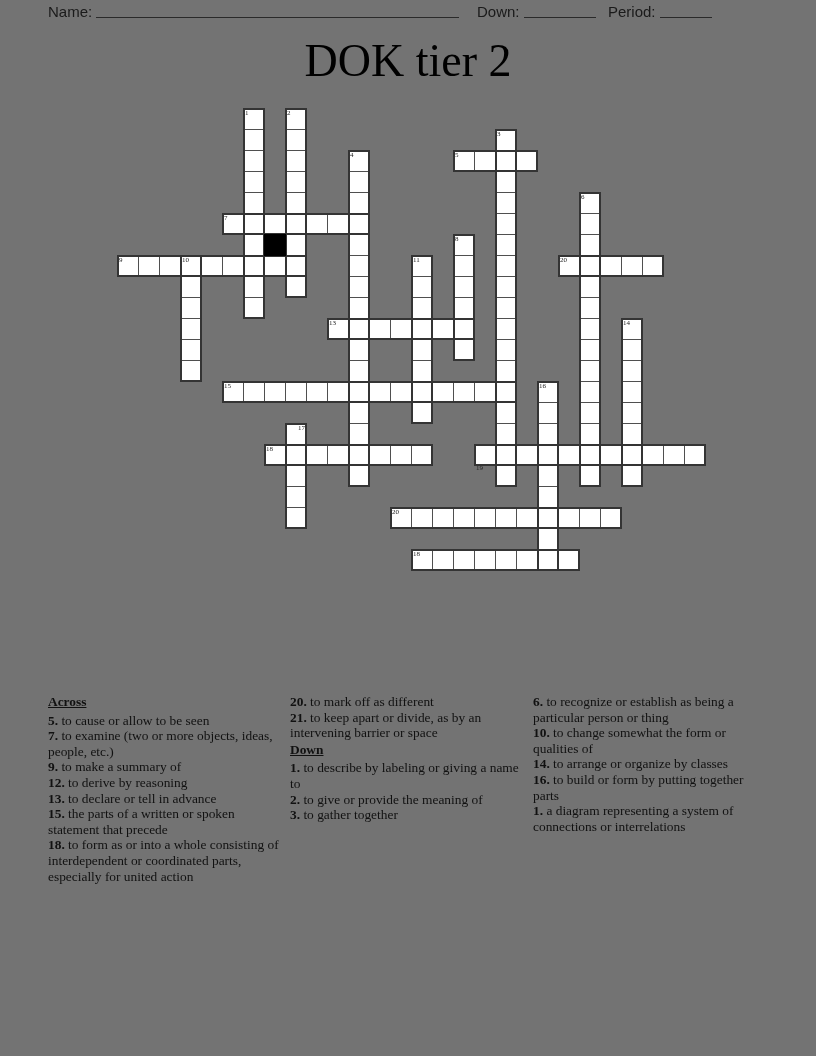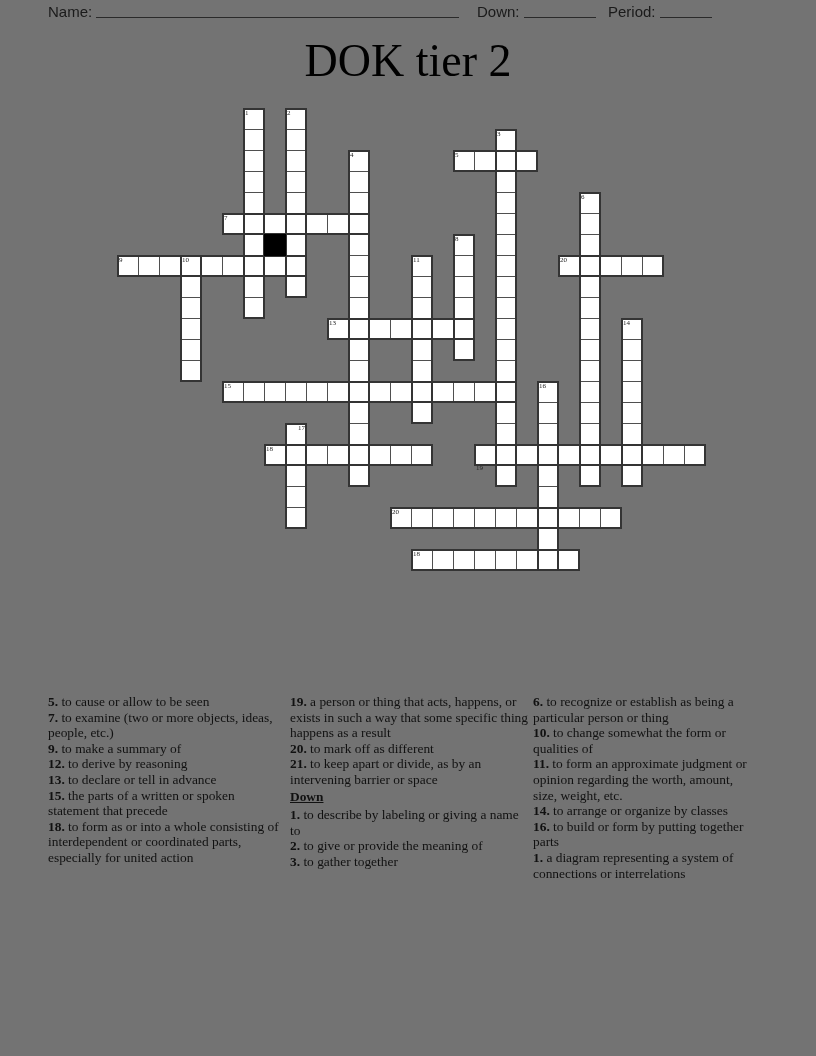--- a/index.html
+++ b/index.html
@@ -262,39 +262,38 @@
       <div class="cw-num" style="left: 222px; top: 381px;">15</div>
       <div class="cw-num" style="left: 537px; top: 381px;">16</div>
       <div class="cw-num" style="left: 296px; top: 423px;">17</div>
       <div class="cw-num" style="left: 264px; top: 444px;">18</div>
       <div class="cw-num" style="left: 474px; top: 463px;">19</div>
       <div class="cw-num" style="left: 390px; top: 507px;">20</div>
       <div class="cw-num" style="left: 411px; top: 549px;">18</div>
     </div>
 
   <div class="clue-col" style="left:48px;width:237px">
+      <div class="clue-head">Across</div>
       <div class="clue"><b>5.</b> to cause or allow to be seen</div>
       <div class="clue"><b>7.</b> to examine (two or more objects, ideas, people, etc.)</div>
       <div class="clue"><b>9.</b> to make a summary of</div>
       <div class="clue"><b>12.</b> to derive by reasoning</div>
       <div class="clue"><b>13.</b> to declare or tell in advance</div>
       <div class="clue"><b>15.</b> the parts of a written or spoken statement that precede</div>
       <div class="clue"><b>18.</b> to form as or into a whole consisting of interdependent or coordinated parts, especially for united action</div>
     </div>
   <div class="clue-col" style="left:290px;width:240px">
-      <div class="clue"><b>19.</b> a person or thing that acts, happens, or exists in such a way that some specific thing happens as a result</div>
       <div class="clue"><b>20.</b> to mark off as different</div>
       <div class="clue"><b>21.</b> to keep apart or divide, as by an intervening barrier or space</div>
       <div class="clue-head mid">Down</div>
       <div class="clue"><b>1.</b> to describe by labeling or giving a name to</div>
       <div class="clue"><b>2.</b> to give or provide the meaning of</div>
       <div class="clue"><b>3.</b> to gather together</div>
     </div>
   <div class="clue-col" style="left:533px;width:222px">
       <div class="clue"><b>6.</b> to recognize or establish as being a particular person or thing</div>
       <div class="clue"><b>10.</b> to change somewhat the form or qualities of</div>
-      <div class="clue"><b>11.</b> to form an approximate judgment or opinion regarding the worth, amount, size, weight, etc.</div>
       <div class="clue"><b>14.</b> to arrange or organize by classes</div>
       <div class="clue"><b>16.</b> to build or form by putting together parts</div>
       <div class="clue"><b>1.</b> a diagram representing a system of connections or interrelations</div>
     </div>
 
 </div>
 
 </body></html>

